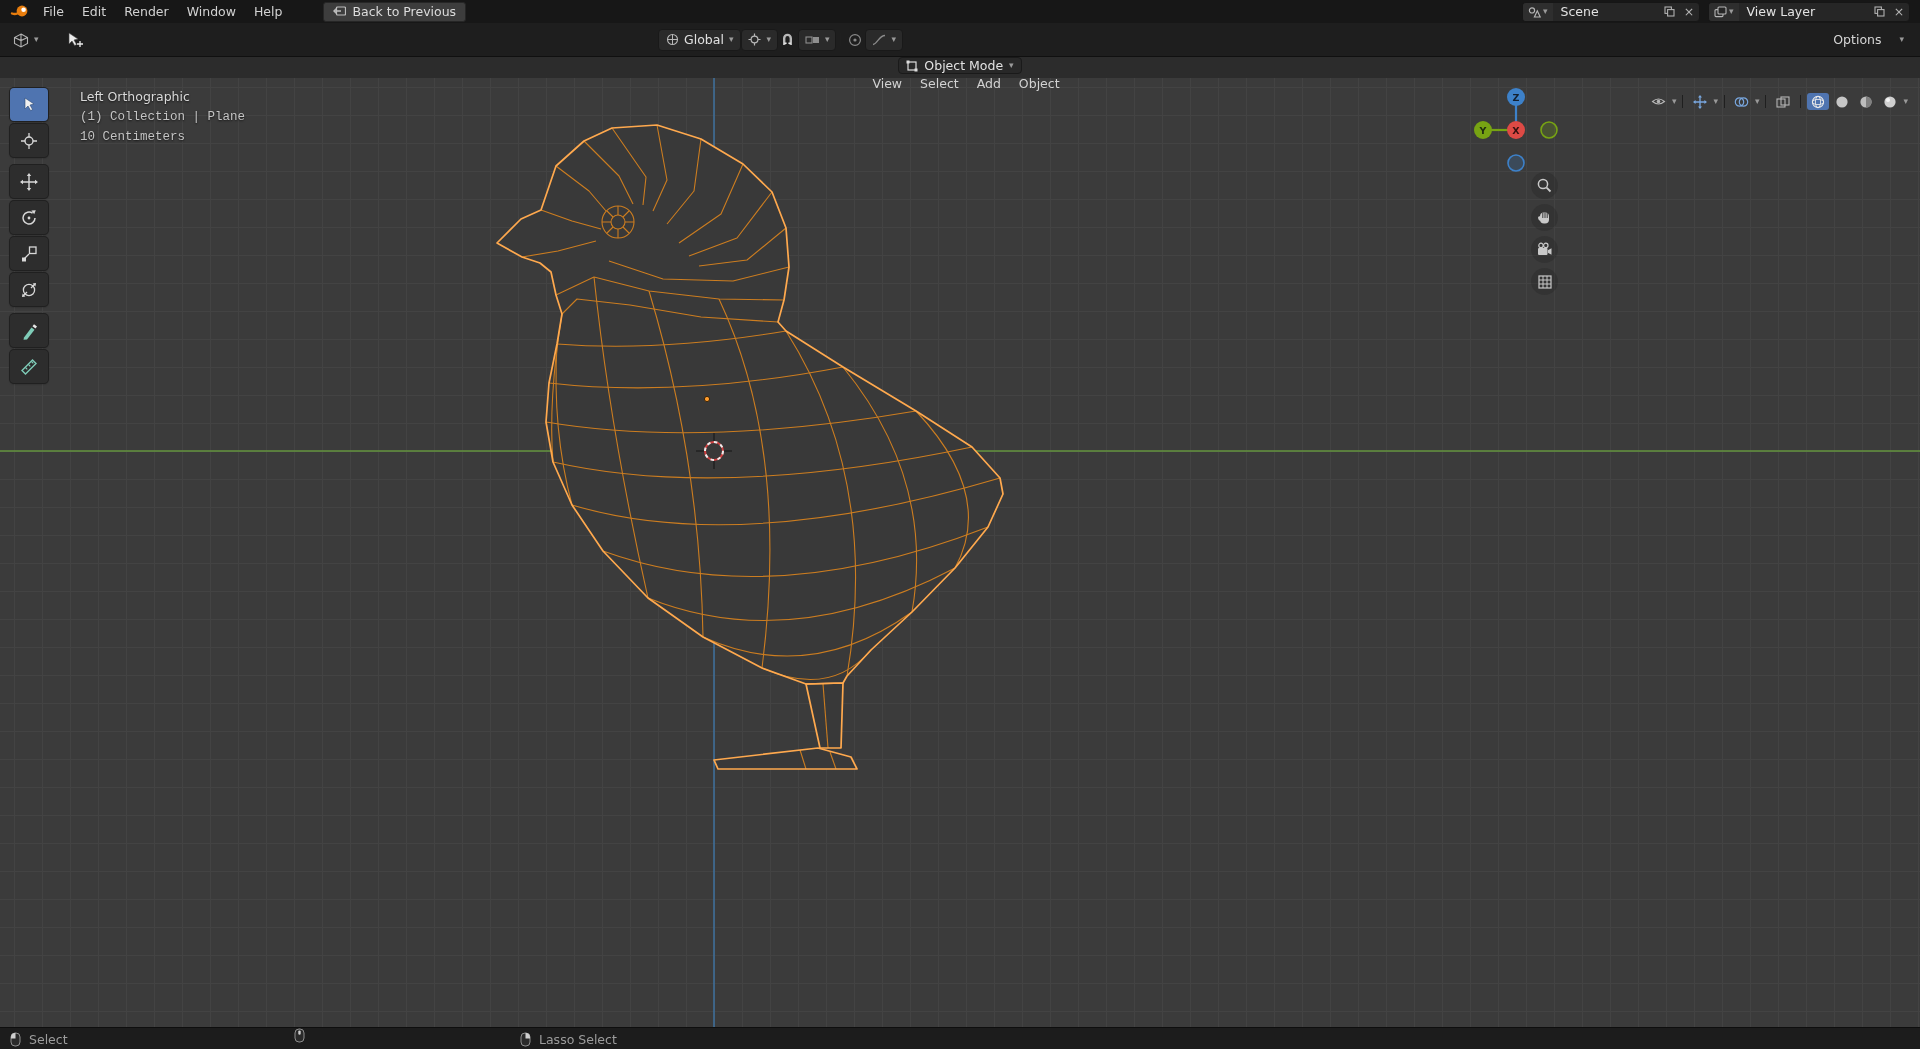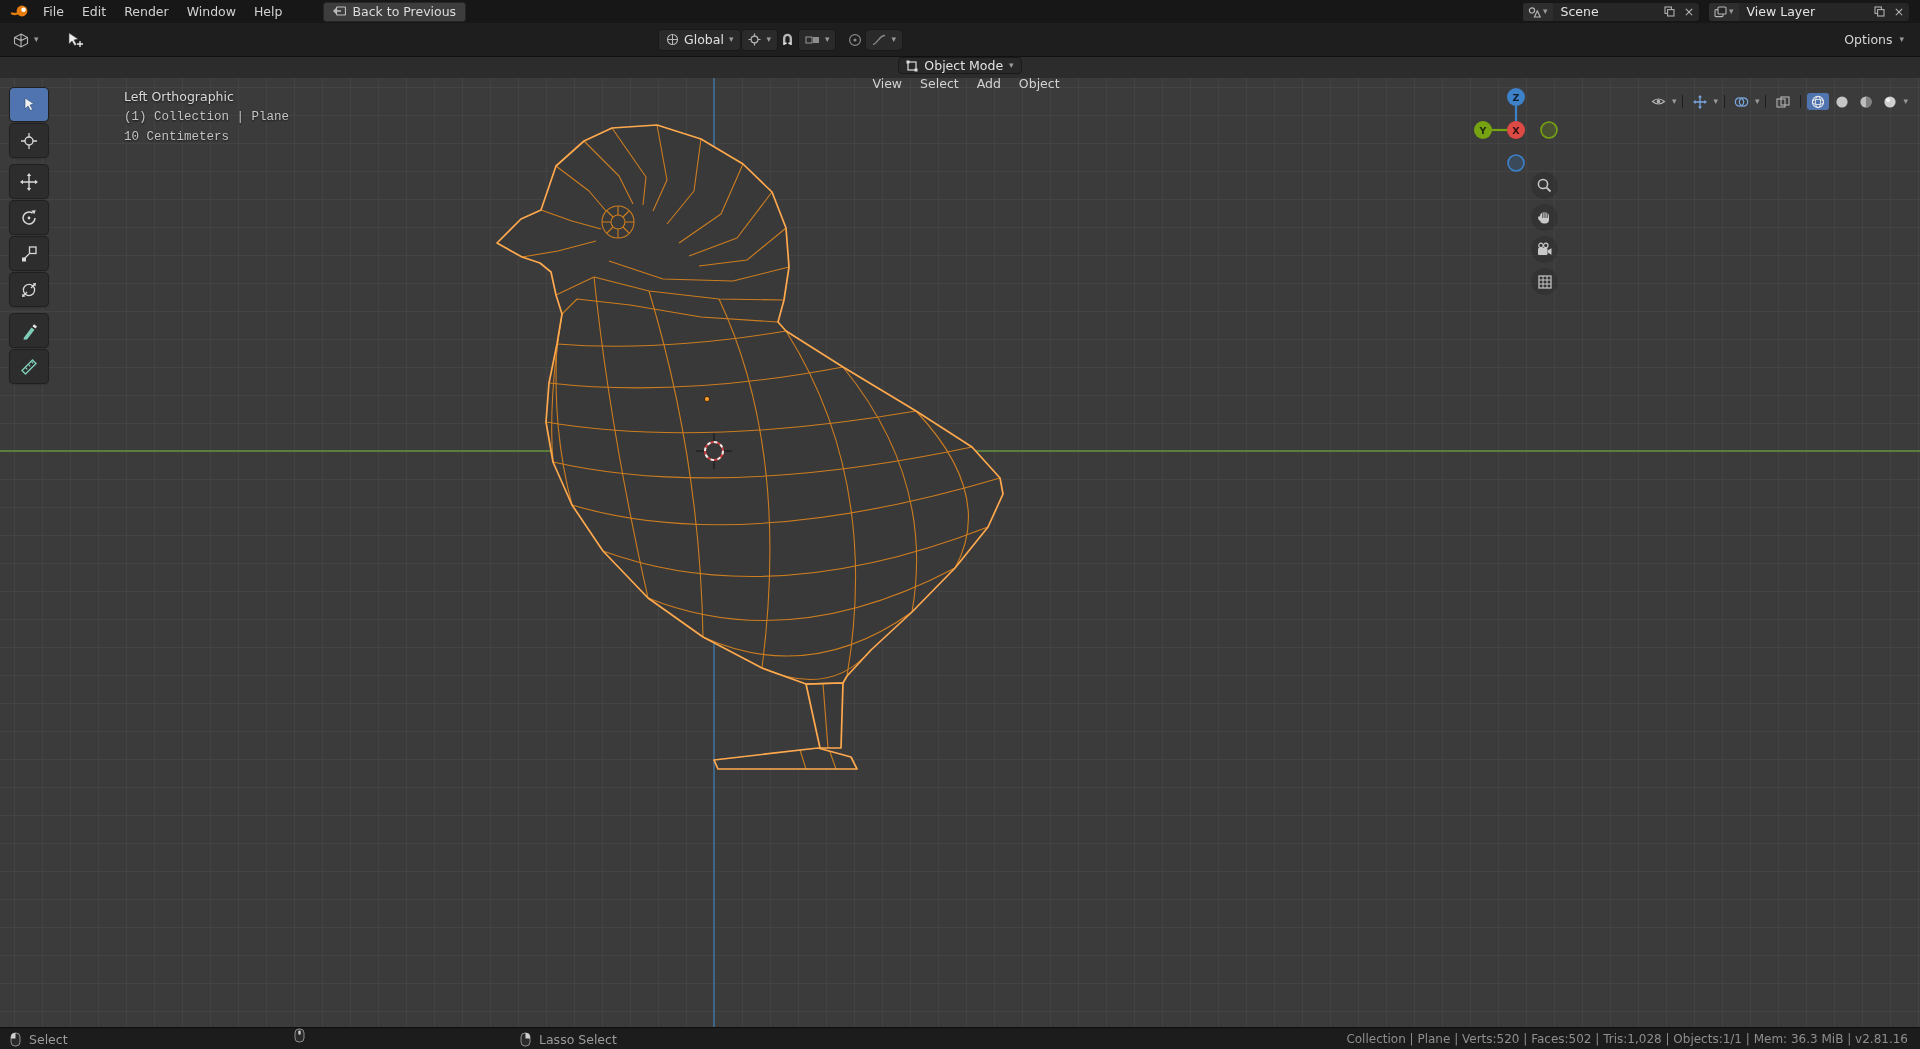--- a/index.html
+++ b/index.html
@@ -25,26 +25,26 @@
   .idwidget .iconbox{display:flex;align-items:center;gap:2px;padding:0 5px;background:#2e2e2e;height:100%;}
   .idwidget .name{padding:0 8px;color:#e3e3e3;}
   .idwidget .sq{display:flex;align-items:center;justify-content:center;width:20px;height:100%;color:#b5b5b5;}
   .modepill{display:flex;align-items:center;background:#282828;border:1px solid #1a1a1a;border-radius:4px;height:17px;padding:0 7px;gap:6px;color:#e2e2e2;}
   .vpmenus{display:flex;margin-left:12px;justify-content:flex-end;}
   .hdrright{margin-left:auto;display:flex;align-items:center;gap:2px;margin-right:4px;}
   .hicon{width:22px;height:17px;display:flex;align-items:center;justify-content:center;border-radius:3px;}
   .hicon.on{background:#4f74b0;}
   .hsep{width:1px;height:13px;background:#1f1f1f;margin:0 4px;}
   .centertools{position:absolute;left:658px;top:0;height:100%;display:flex;align-items:center;}
-  .optcluster{margin-left:auto;display:flex;align-items:center;gap:7px;margin-right:8px;color:#d6d6d6;}
+  .optcluster{margin-left:auto;display:flex;align-items:center;gap:18px;margin-right:8px;color:#d6d6d6;}
   .toolcol{position:absolute;left:10px;top:10px;display:flex;flex-direction:column;gap:3px;z-index:25;}
   .toolbtn{width:38px;height:33px;background:#2d2d2d;border-radius:4px;display:flex;align-items:center;justify-content:center;box-shadow:0 0 0 1px #202020, 0 1px 2px rgba(0,0,0,.4);}
   .toolbtn.active{background:#4f74b0;}
   .tgap{margin-top:5px;}
-  .vptext{position:absolute;left:80px;top:9px;z-index:20;line-height:20px;text-shadow:0 1px 2px rgba(0,0,0,.65);margin-left:44px;}
+  .vptext{position:absolute;left:80px;top:9px;z-index:20;line-height:20px;text-shadow:0 1px 2px rgba(0,0,0,.65);}
   .vptext .l1{color:#d9d9d9;}
   .vptext .l2,.vptext .l3{color:#c4c4c4;font-family:Liberation Mono, monospace;}
   .axis-green{position:absolute;left:0;right:0;top:372px;height:2px;background:rgba(98,142,62,.8);z-index:5;}
   .axis-blue{position:absolute;top:0;bottom:0;left:713px;width:2px;background:rgba(62,110,152,.8);z-index:5;}
   #scene-svg{position:absolute;left:0;top:-78px;width:1920px;height:1049px;z-index:10;pointer-events:none;}
   .gizmo{position:absolute;left:1466px;top:2px;z-index:25;}
   .navcol{position:absolute;left:1531px;top:94px;display:flex;flex-direction:column;gap:5px;z-index:25;}
   .navbtn{width:27px;height:27px;border-radius:50%;display:flex;align-items:center;justify-content:center;background:rgba(32,32,32,.28);}
   .hint{position:absolute;display:flex;align-items:center;gap:8px;color:#9c9c9c;top:0;height:22px;}
   .stats{position:absolute;right:12px;top:0;height:22px;display:flex;align-items:center;color:#8e8e8e;font-size:12px;white-space:nowrap;}
@@ -476,14 +476,13 @@
   </div>
   <div class="hint" style="left:520px;">
     <span>
       <svg width="11" height="15" viewBox="0 0 11 15">
         <rect x="1" y="1" width="9" height="13" rx="4" fill="#2a2a2a" stroke="#8e8e8e" stroke-width="1"></rect>
         <path d="M5.5 1 a4 4 0 0 1 4.5 4 v1.5 h-4.5 Z" fill="#cfcfcf"></path>
       </svg>
     </span>
     <span>Lasso Select</span>
   </div>
-  <div class="stats">Collection | Plane | Verts:520 | Faces:502 | Tris:1,028 | Objects:1/1 | Mem: 36.3 MiB | v2.81.16</div>
 </div>
 
 </body></html>

